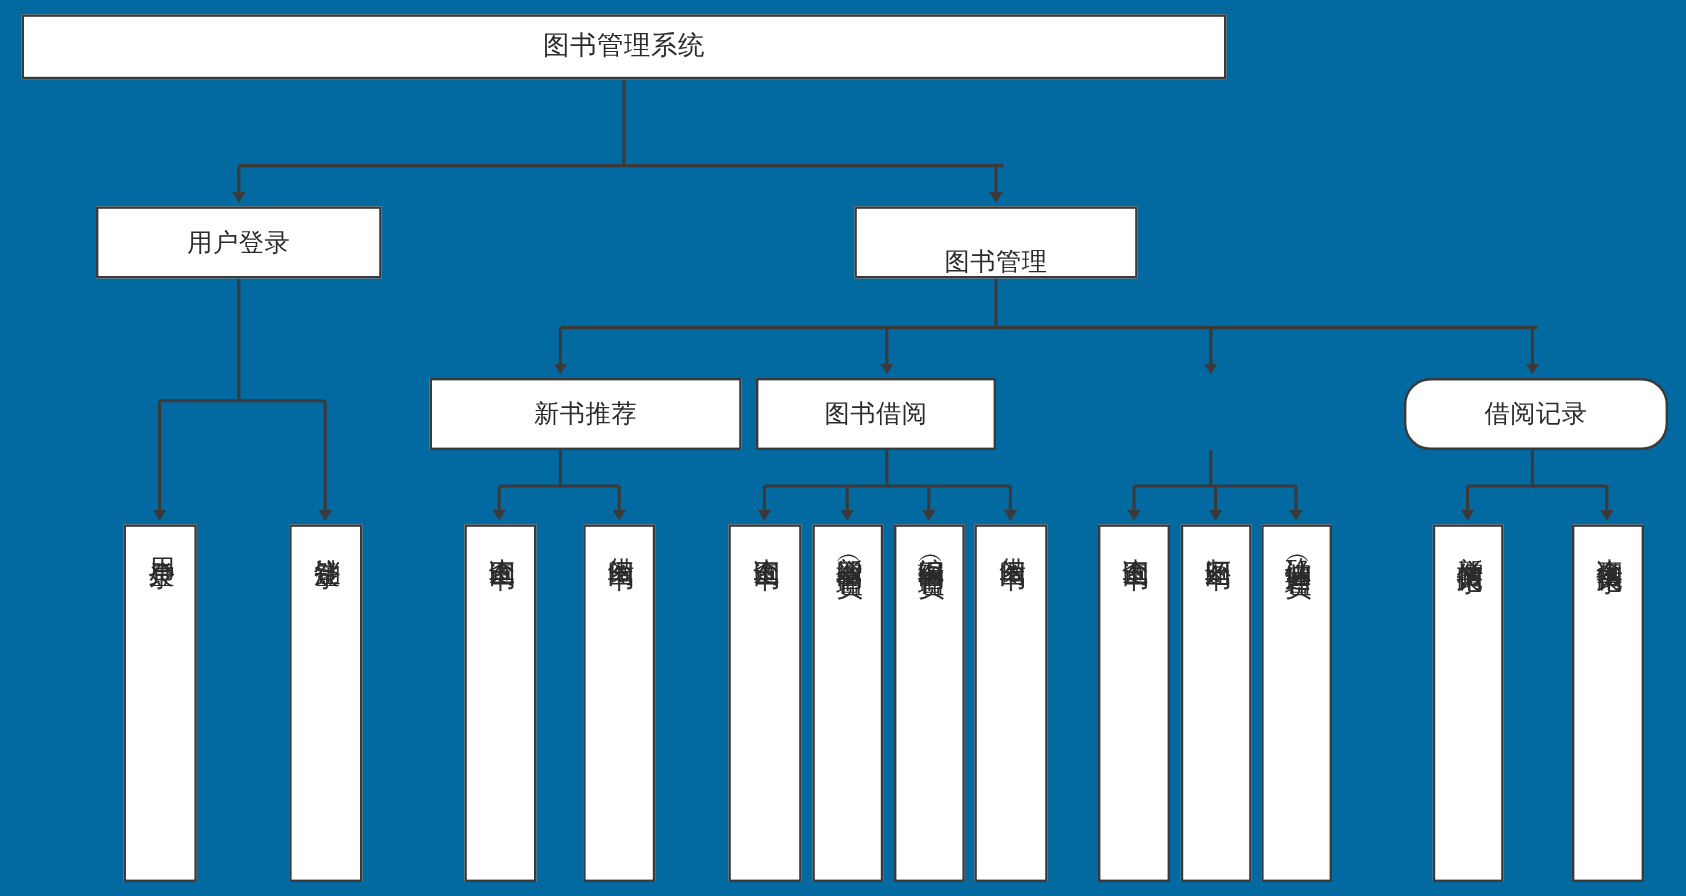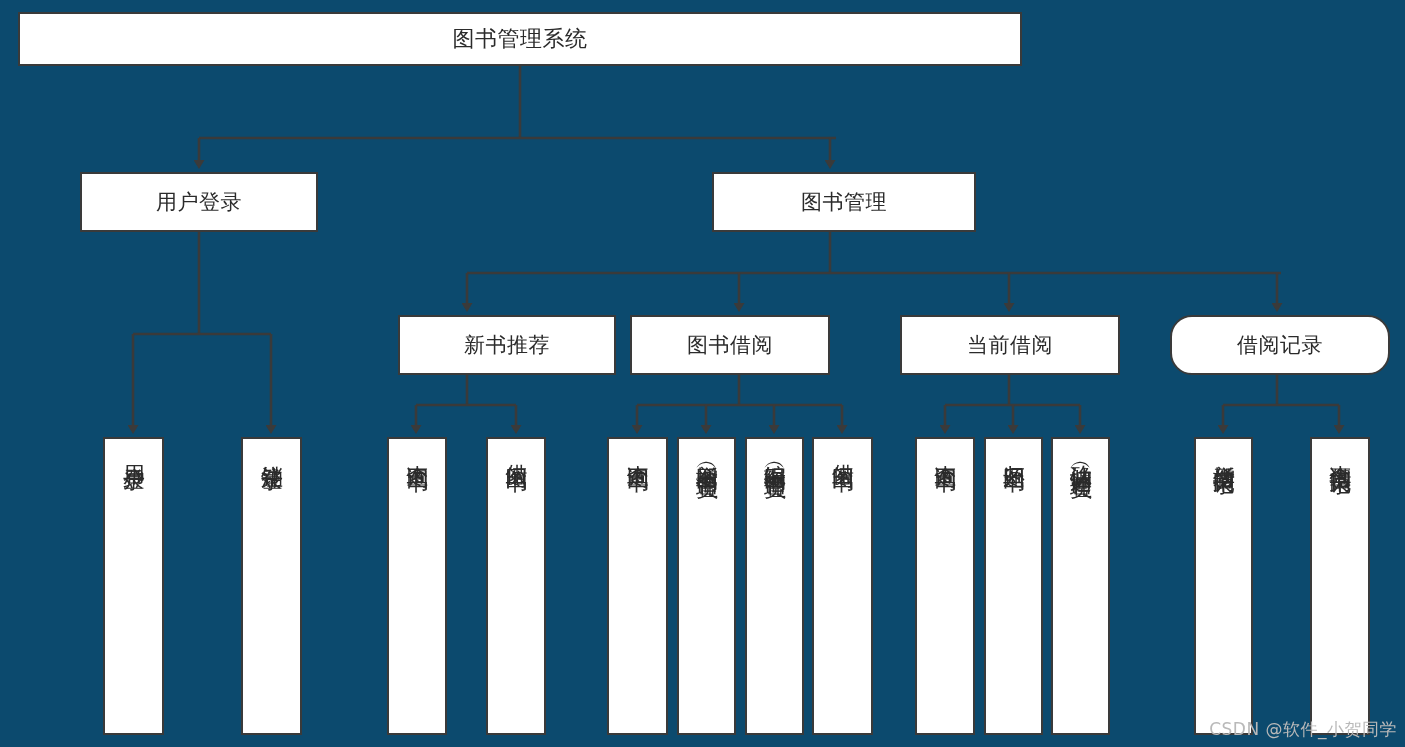--- a/index.html
+++ b/index.html
@@ -7,21 +7,21 @@
     padding: 0;
     background: #ffffff;
   }
   body {
     font-family: "DejaVu Sans", "Liberation Sans", sans-serif;
   }
   #canvas {
     position: relative;
     width: 1405px;
     height: 747px;
-    background: #0c4a6e;
+    background: #0369a1;
     overflow: hidden;
   }
   #edges {
     position: absolute;
     left: 0;
     top: 0;
     width: 1405px;
     height: 747px;
   }
   .node {
@@ -124,32 +124,29 @@
     </g>
   </svg>
 
   <div class="node root horiz" style="left:18px; top:12px; width:1004px; height:54px;">
     <span class="node-label">图书管理系统</span>
   </div>
 
   <div class="node horiz" style="left:80px; top:172px; width:238px; height:60px;">
     <span class="node-label">用户登录</span>
   </div>
-  <div class="node horiz" style="left:712px; top:172px; width:264px; height:60px;">
+  <div class="node horiz" style="left:712px; top:172px; width:236px; height:60px;align-items:flex-end;">
     <span class="node-label">图书管理</span>
   </div>
 
-  <div class="node horiz" style="left:358px; top:315px; width:218px; height:60px;margin-left:40px;">
+  <div class="node horiz" style="left:358px; top:315px; width:260px; height:60px;">
     <span class="node-label">新书推荐</span>
   </div>
   <div class="node horiz" style="left:630px; top:315px; width:200px; height:60px;">
     <span class="node-label">图书借阅</span>
-  </div>
-  <div class="node horiz" style="left:900px; top:315px; width:220px; height:60px;">
-    <span class="node-label">当前借阅</span>
   </div>
   <div class="node horiz" style="left:1170px; top:315px; width:220px; height:60px;border-radius:22px;">
     <span class="node-label">借阅记录</span>
   </div>
 
   <div class="node vert" style="left:103px; top:437px; width:61px; height:298px;">
     <span class="node-label">用户登录</span>
   </div>
   <div class="node vert" style="left:241px; top:437px; width:61px; height:298px;">
     <span class="node-label">注销登录</span>
@@ -185,15 +182,14 @@
     <span class="node-label">确认归还（管理员）</span>
   </div>
 
   <div class="node vert" style="left:1194px; top:437px; width:59px; height:298px;">
     <span class="node-label">新增借阅记录</span>
   </div>
   <div class="node vert" style="left:1310px; top:437px; width:60px; height:298px;">
     <span class="node-label">查询借阅记录</span>
   </div>
 
-  <div id="watermark">CSDN @软件_小贺同学</div>
 
 </div>
 
 </body></html>

